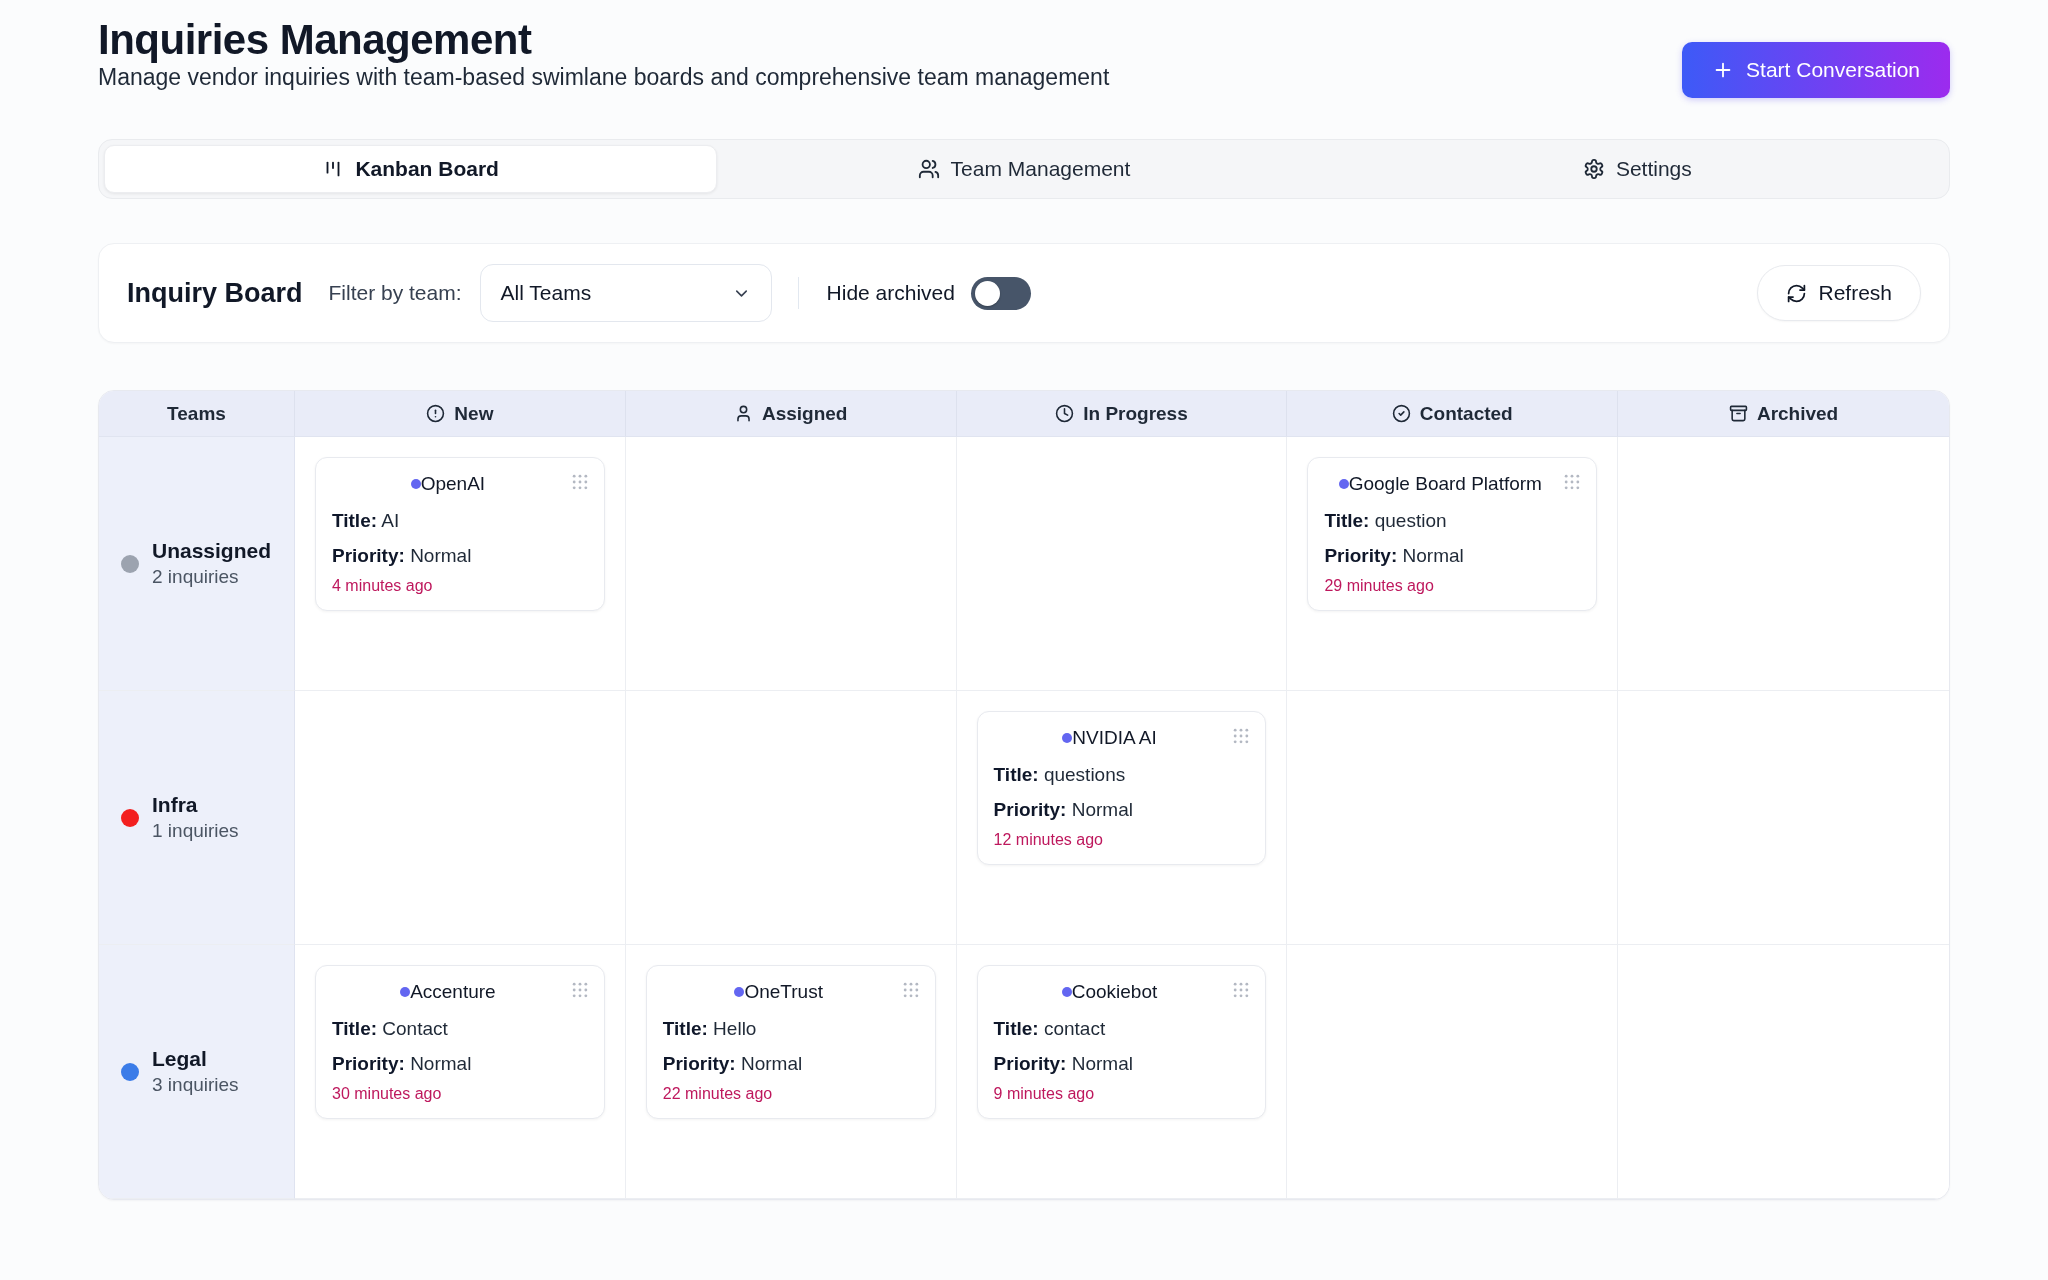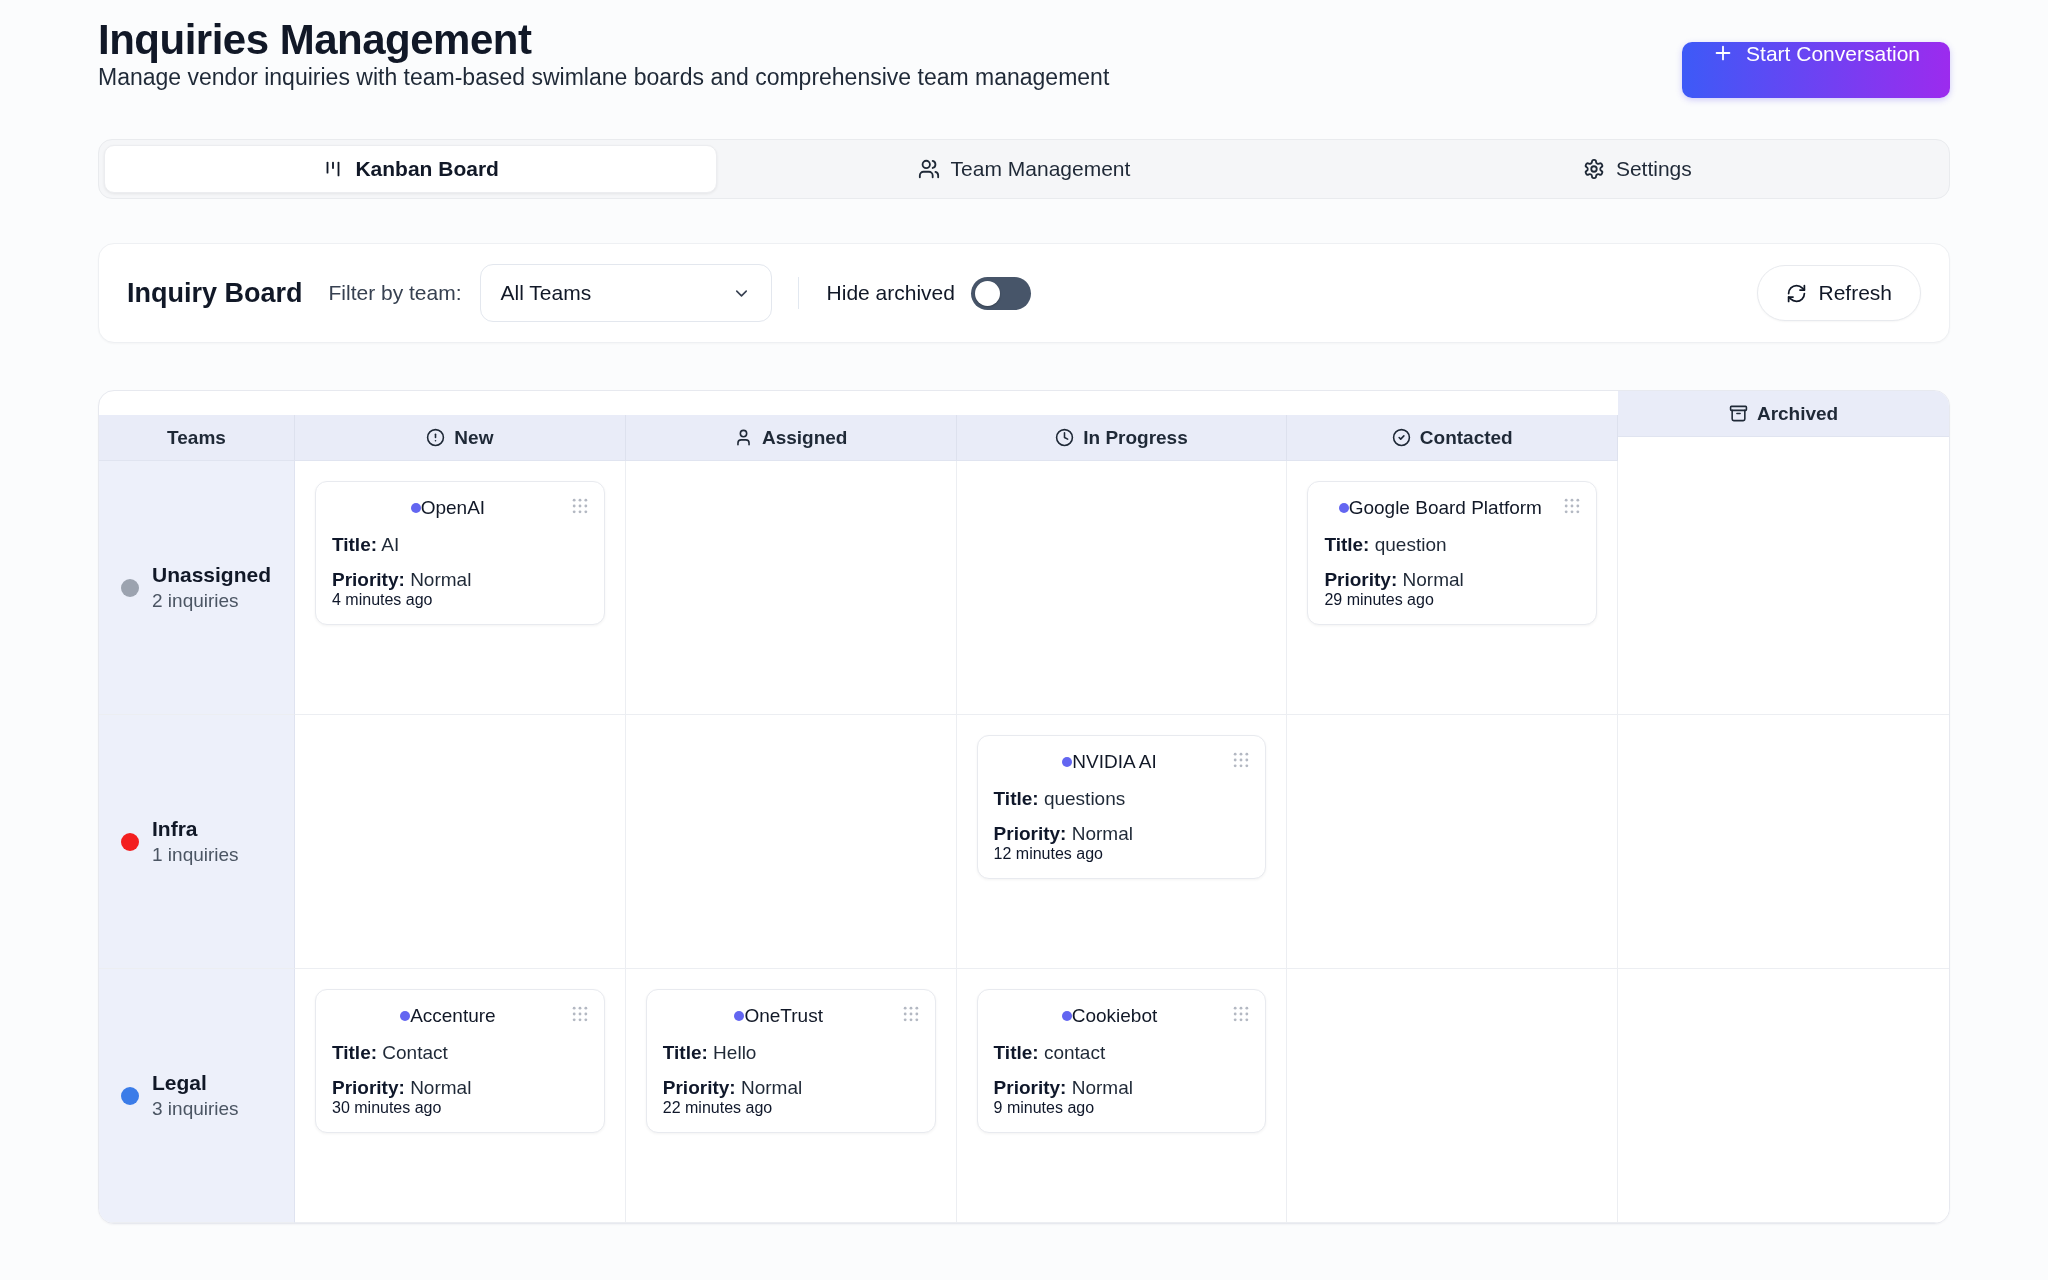--- a/index.html
+++ b/index.html
@@ -9,21 +9,21 @@
     background:#fbfcfd; color:#111827;
   }
   .shell { width:2048px; padding:0 98px; position:relative; }
 
   
   .page-header { position:relative; padding-top:16px; }
   .page-title { font-size:42px; font-weight:700; color:#111827; letter-spacing:-0.5px; }
   .page-subtitle { font-size:23px; color:#1f2937; }
   .start-btn {
     position:absolute; top:42px; right:0; height:56px;
-    display:flex; gap:12px; padding:0 30px;
+    display:flex; align-items:center; gap:12px; padding:0 30px;
     border:none; border-radius:10px; cursor:pointer;
     background:linear-gradient(90deg,#3d5af7 0%,#9c2bee 100%);
     color:#fff; font-size:21px; font-weight:500;
     font-family:inherit; box-shadow:0 2px 6px rgba(80,60,240,.25);
   }
   .start-btn svg { width:22px; height:22px; }
 
   
   .tabs {
     margin-top:48px; height:60px; border-radius:14px;
@@ -80,21 +80,21 @@
   .board {
     margin-top:47px; background:#fff; border:1px solid #e7e9ef;
     border-radius:16px; overflow:hidden; box-shadow:0 1px 2px rgba(16,24,40,.04);
   }
   .board-grid { display:grid; grid-template-columns:196px repeat(5,1fr); }
   .colhead {
     height:46px; background:#e9ecf8; border-bottom:1px solid #e0e4f0;
     display:flex; align-items:center; justify-content:center; gap:9px;
     font-size:19px; font-weight:600; color:#1f2937;
   }
-  .colhead:not(:nth-child(6)) { border-right:1px solid #dde1ee;margin-top:24px; }
+  .colhead:not(:nth-child(6)) { border-right:1px solid #dde1ee; }
   .colhead svg { width:19px; height:19px; }
   .cell {
     border-right:1px solid #eceef2; border-bottom:1px solid #eceef2;
     min-height:254px; padding:20px; background:#fff;
   }
   .board-grid > .cell:nth-child(6n) { border-right:none; }
   .teams-cell {
     background:#edf0fa; display:flex; align-items:center; gap:13px;
     padding-left:22px; border-right:1px solid #dfe3f0;
   }
@@ -111,21 +111,21 @@
   .card-head-center {
     flex:1; display:flex; align-items:center; justify-content:center; 
     padding-right:24px;
   }
   .card-dot { width:10px; height:10px; border-radius:50%; flex:none; }
   .card-vendor { font-size:19px; font-weight:500; color:#111827; white-space:nowrap; }
   .card-grip { position:absolute; right:-2px; top:1px; color:#b3b8c2; cursor:grab; }
   .card-grip svg { width:20px; height:20px; }
   .card-line { margin-top:13px; font-size:19px; color:#1f2937; }
   .card-line .lbl { font-weight:600; color:#0f172a; }
-  .card-time { margin-top:0; font-size:16px; color:#0f172a; }
+  .card-time { margin-top:10px; font-size:16px; color:#be185d; }
 </style>
 </head>
 <body>
 
 <div class="shell">
 
   <header class="page-header">
     <h1 class="page-title">Inquiries Management</h1>
     <button class="start-btn">
       <span style="display:flex;">

